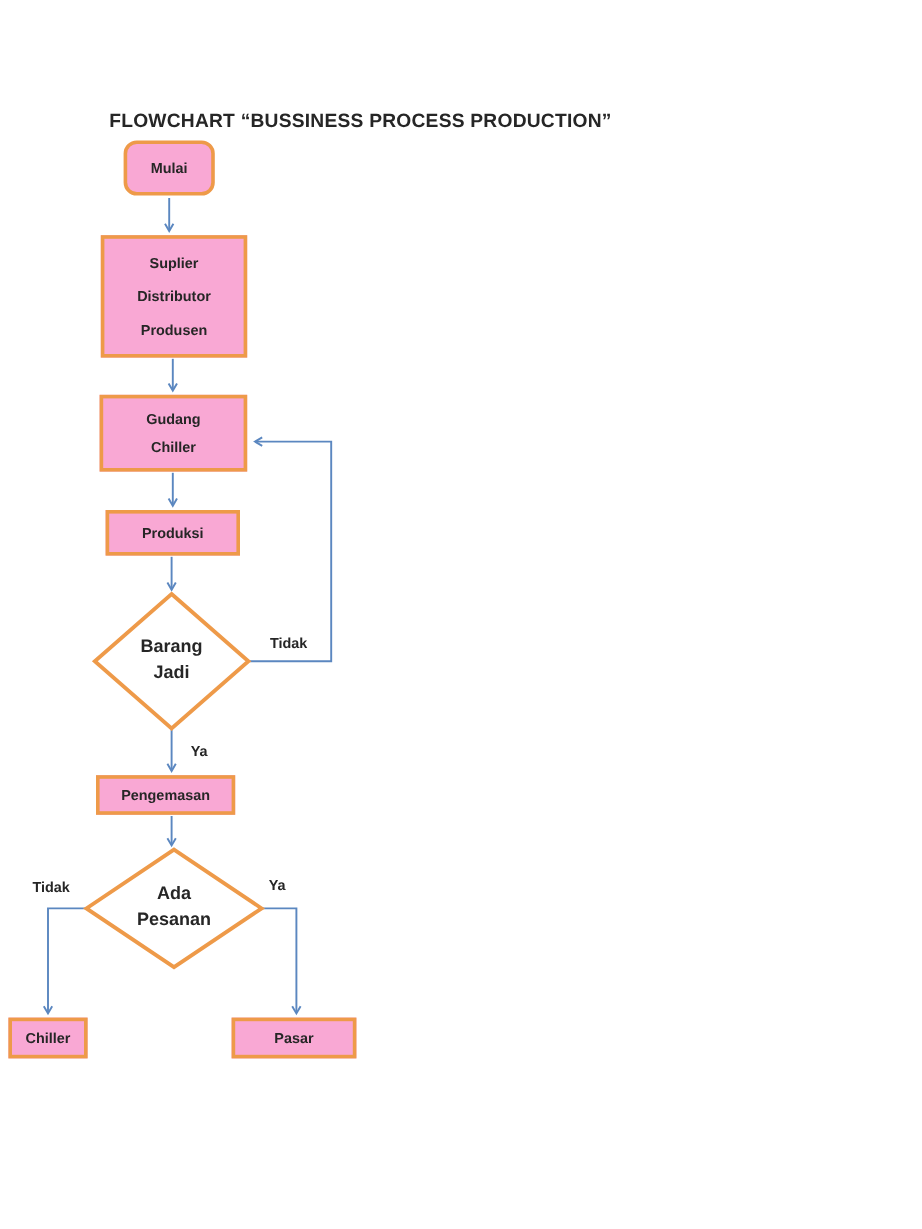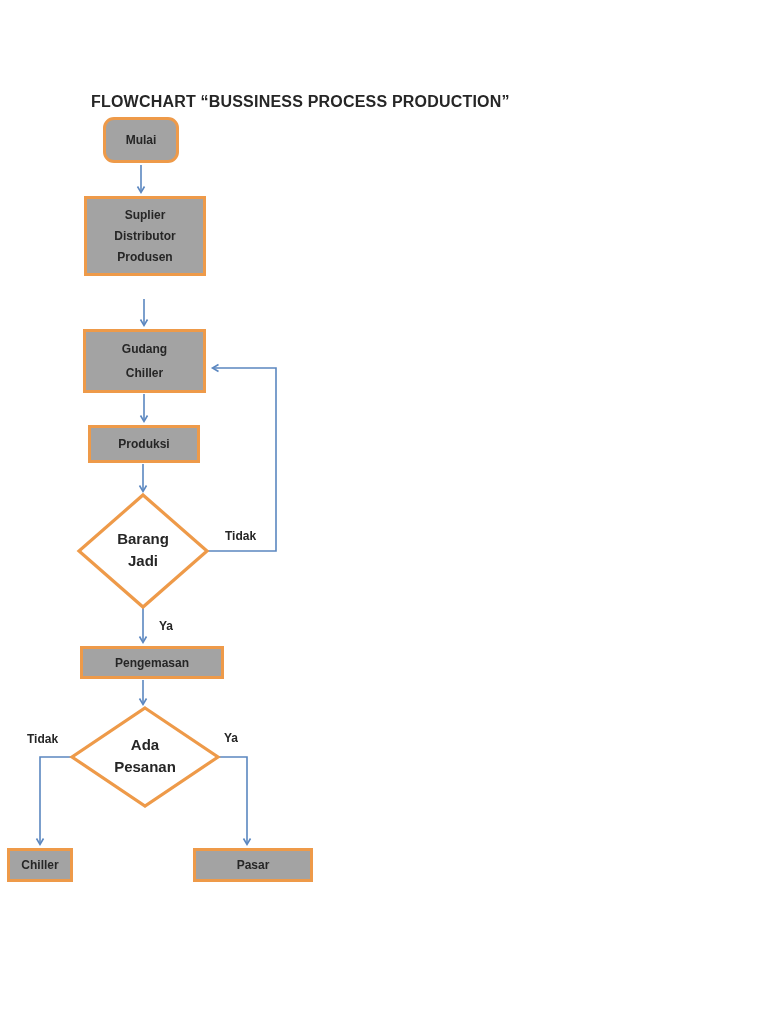--- a/index.html
+++ b/index.html
@@ -18,21 +18,21 @@
   }
   .title{
     position:absolute;left:91px;top:93px;
     font-size:16px;font-weight:bold;letter-spacing:.2px;
     white-space:nowrap;
   }
   .node{
     position:absolute;
     box-sizing:border-box;
     border:3px solid var(--orange);
-    background:#a3a3a3;
+    background:#f9a8d4;
     display:flex;flex-direction:column;
     align-items:center;justify-content:center;
     font-size:12px;font-weight:bold;
     text-align:center;
   }
   .terminator{border-radius:11px;}
   .multiline{justify-content:space-around;}
   .node span{display:block;line-height:14px;}
   .diamond-label{
     position:absolute;
@@ -76,54 +76,54 @@
     <polygon points="143,495 207,551 143,607 79,551" fill="#fff" stroke="#EE9A49" stroke-width="3.2" stroke-linejoin="miter"></polygon>
     <polygon points="145,708 218,757 145,806 72,757" fill="#fff" stroke="#EE9A49" stroke-width="3.2" stroke-linejoin="miter"></polygon>
   </svg>
 
   <div class="title">FLOWCHART “BUSSINESS PROCESS PRODUCTION”</div>
 
   <div class="node terminator" style="left:103px;top:117px;width:76px;height:46px;">
     <span>Mulai</span>
   </div>
 
-  <div class="node multiline" style="left:84px;top:196px;width:122px;height:80px;padding:6px 0;">
+  <div class="node multiline" style="left:84px;top:196px;width:122px;height:102px;padding:6px 0;">
     <span>Suplier</span>
     <span>Distributor</span>
     <span>Produsen</span>
   </div>
 
   <div class="node multiline" style="left:83px;top:329px;width:123px;height:64px;padding:5px 4px;">
     <span>Gudang</span>
     <span>Chiller</span>
   </div>
 
   <div class="node" style="left:88px;top:425px;width:112px;height:38px;justify-content:center;">
     <span>Produksi</span>
   </div>
 
   <div class="diamond-label" style="left:103px;top:527px;width:80px;height:46px;">
     <span>Barang</span>
     <span>Jadi</span>
   </div>
 
-  <div class="node" style="left:80px;top:646px;width:144px;height:33px;">
+  <div class="node" style="left:80px;top:646px;width:116px;height:33px;">
     <span>Pengemasan</span>
   </div>
 
   <div class="diamond-label" style="left:95px;top:733px;width:100px;height:46px;">
     <span>Ada</span>
     <span>Pesanan</span>
   </div>
 
   <div class="node" style="left:7px;top:848px;width:66px;height:34px;">
     <span>Chiller</span>
   </div>
 
-  <div class="node" style="left:193px;top:848px;width:120px;height:34px;">
+  <div class="node" style="left:193px;top:848px;width:104px;height:34px;">
     <span>Pasar</span>
   </div>
 
   <div class="edge-label" style="left:225px;top:529px;">Tidak</div>
   <div class="edge-label" style="left:159px;top:619px;">Ya</div>
   <div class="edge-label" style="left:27px;top:732px;">Tidak</div>
   <div class="edge-label" style="left:224px;top:731px;">Ya</div>
 
 </div>
 

